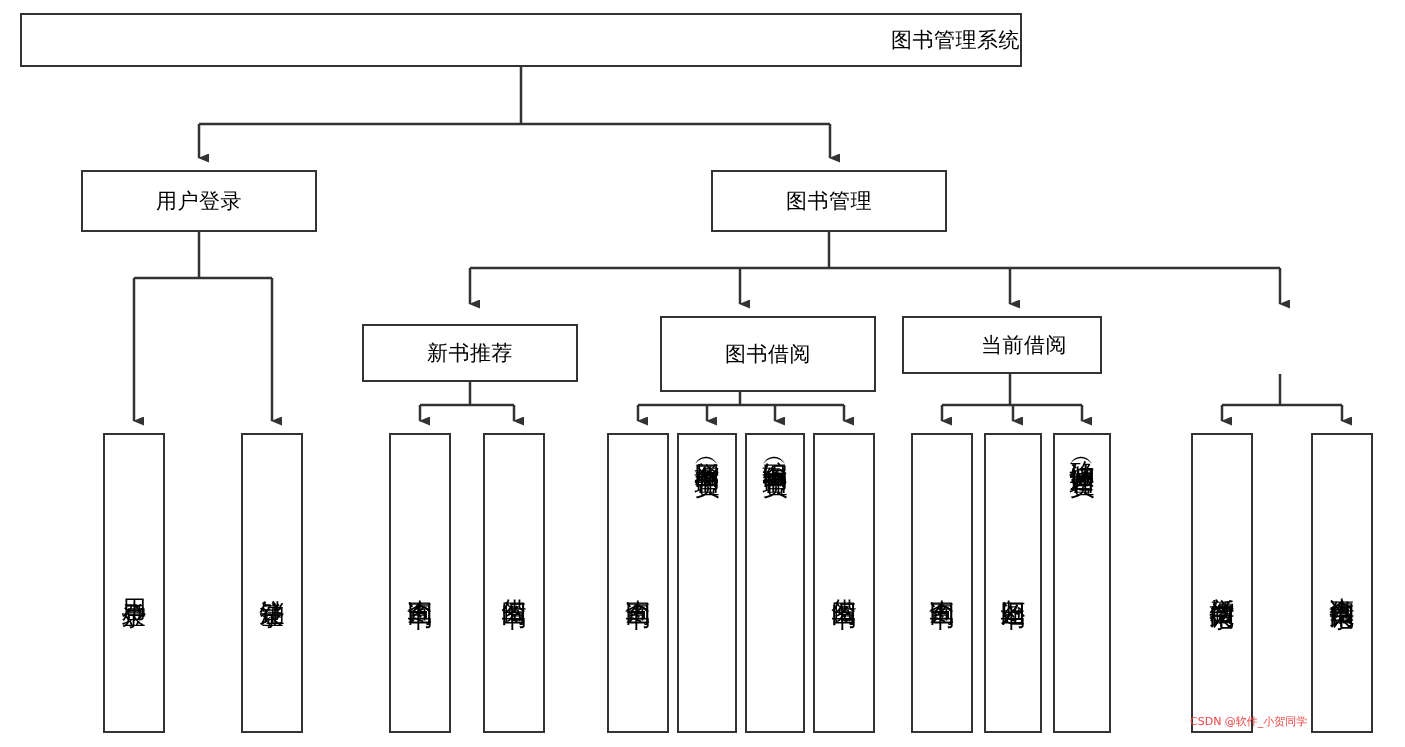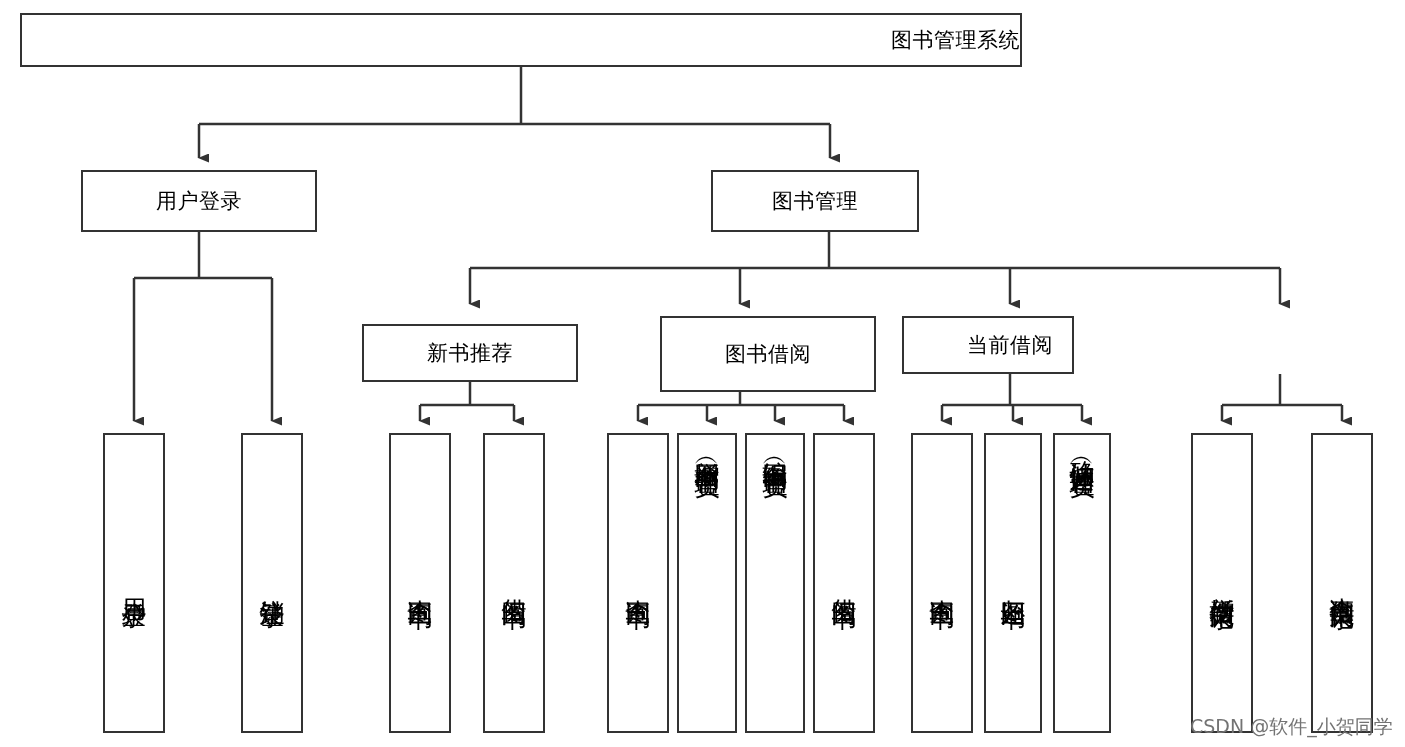--- a/index.html
+++ b/index.html
@@ -58,22 +58,22 @@
     line-height: 1.08;
     letter-spacing: 2px;
   }
   .node.vert.mid .label {
     padding-top: 0px;
   }
   .watermark {
     position: absolute;
     left: 1190px;
     top: 714px;
-    font-size: 19px;
-    color: #737373;
+    font-size: 11px;
+    color: #ef4444;
     font-family: "DejaVu Sans", "Liberation Sans", sans-serif;
     white-space: nowrap;
     user-select: none;
   }
 </style>
 </head>
 <body>
 
 <div id="diagram-root">
 
@@ -129,33 +129,33 @@
   </svg>
 
   <div class="node horiz" style="left:20px; top:13px; width:1002px; height:54px;justify-content:flex-end;">
     <span class="label">图书管理系统</span>
   </div>
 
   <div class="node horiz" style="left:81px; top:170px; width:236px; height:62px;">
     <span class="label">用户登录</span>
   </div>
 
-  <div class="node horiz" style="left:711px; top:170px; width:208px; height:62px;">
+  <div class="node horiz" style="left:711px; top:170px; width:236px; height:62px;">
     <span class="label">图书管理</span>
   </div>
 
   <div class="node horiz" style="left:362px; top:324px; width:216px; height:58px;">
     <span class="label">新书推荐</span>
   </div>
 
   <div class="node horiz" style="left:632px; top:316px; width:216px; height:76px;margin-left:28px;">
     <span class="label">图书借阅</span>
   </div>
 
-  <div class="node horiz" style="left:902px; top:316px; width:172px; height:58px;padding-left:44px;">
+  <div class="node horiz" style="left:902px; top:316px; width:200px; height:58px;padding-left:44px;">
     <span class="label">当前借阅</span>
   </div>
 
 
   <div class="node vert mid" style="left:103px; top:433px; width:62px; height:300px; align-items:center; padding-top:0;">
     <span class="label">用户登录</span>
   </div>
 
   <div class="node vert mid" style="left:241px; top:433px; width:62px; height:300px; align-items:center; padding-top:0;">
     <span class="label">注销登录</span>

